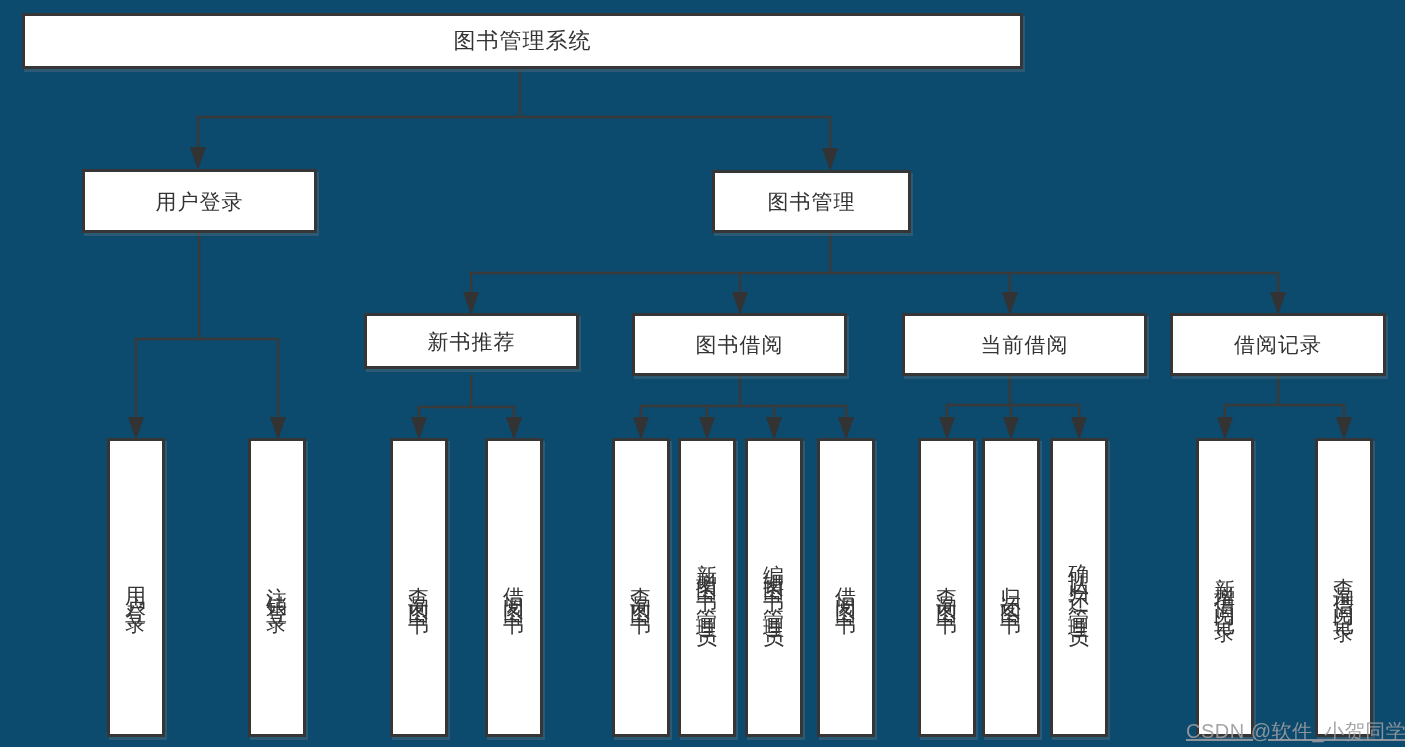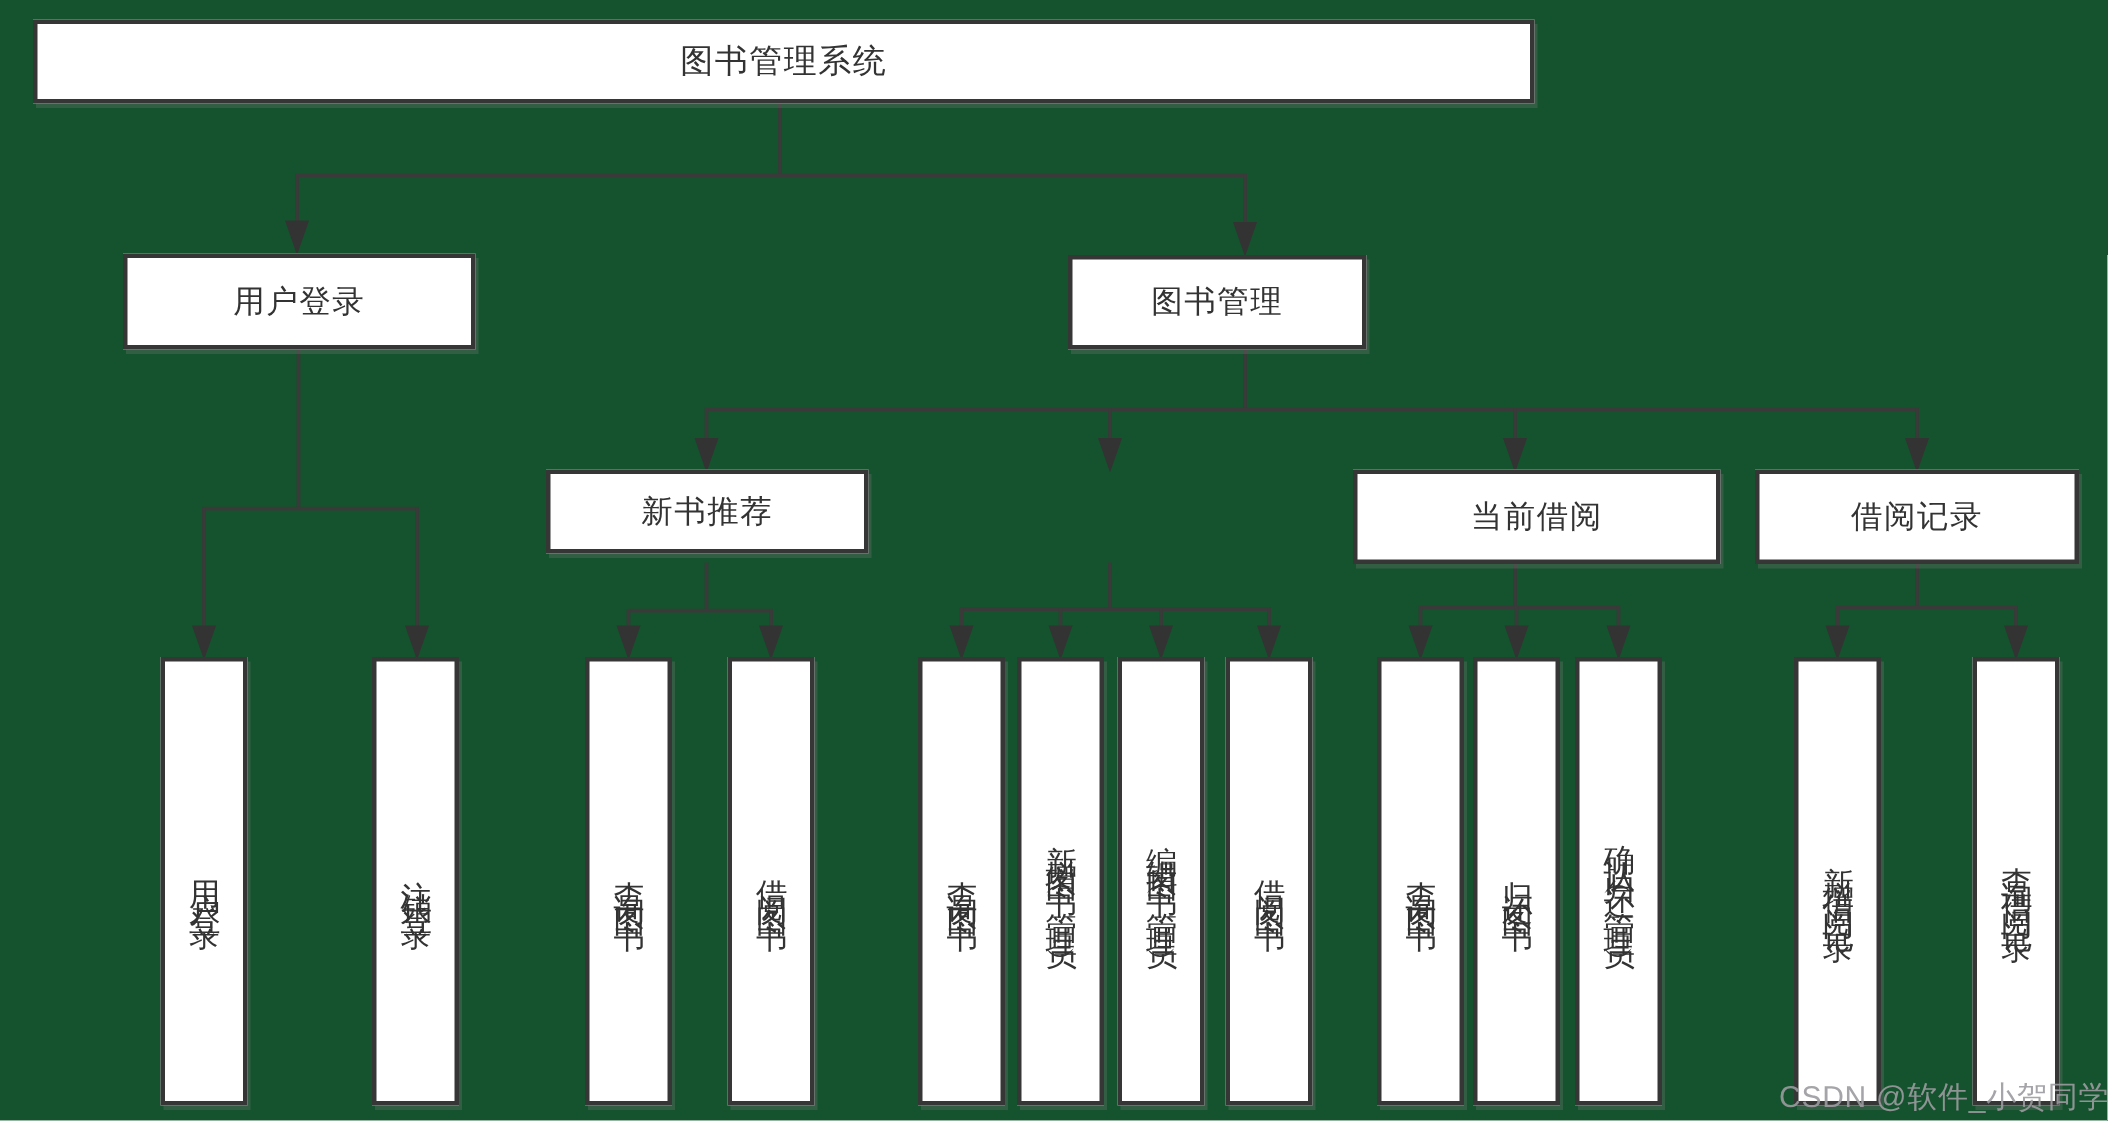--- a/index.html
+++ b/index.html
@@ -5,21 +5,21 @@
   html, body {
     margin: 0;
     padding: 0;
     background: #ffffff;
     font-family: "Liberation Sans", "DejaVu Sans", sans-serif;
   }
   #canvas {
     position: relative;
     width: 1405px;
     height: 747px;
-    background: #14532d;
+    background: #0c4a6e;
     overflow: hidden;
   }
   #connectors {
     position: absolute;
     left: 0;
     top: 0;
     width: 1405px;
     height: 747px;
     pointer-events: none;
   }
@@ -54,20 +54,21 @@
     line-height: 1;
   }
   .watermark {
     position: absolute;
     left: 1186px;
     top: 718px;
     font-size: 20px;
     color: rgba(155,155,160,0.9);
     white-space: nowrap;
     letter-spacing: 0.5px;
+    text-decoration: underline;
   }
   line { stroke: #3a3a3a; stroke-width: 2.5; }
   polygon { fill: #333333; }
 </style>
 </head>
 <body>
 
 <div id="canvas">
 
   <svg id="connectors" viewBox="0 0 1405 747" xmlns="http://www.w3.org/2000/svg">
@@ -131,20 +132,21 @@
     <line x1="1344" y1="404" x2="1344" y2="419"></line>
       <polygon points="1344,440 1336,417 1352,417"></polygon>
   </svg>
 
   <div class="node h-node root-node">图书管理系统</div>
 
   <div class="node h-node" style="left:82px; top:169px; width:235px; height:64px;">用户登录</div>
   <div class="node h-node" style="left:712px; top:170px; width:199px; height:63px;">图书管理</div>
 
   <div class="node h-node" style="left:364px; top:313px; width:215px; height:56px;">新书推荐</div>
+  <div class="node h-node" style="left:632px; top:313px; width:215px; height:63px;">图书借阅</div>
   <div class="node h-node" style="left:902px; top:313px; width:245px; height:63px;">当前借阅</div>
   <div class="node h-node" style="left:1170px; top:313px; width:216px; height:63px;">借阅记录</div>
 
   <div class="node leaf" style="left:107px;">用户登录</div>
   <div class="node leaf" style="left:248px;">注销登录</div>
 
   <div class="node leaf" style="left:390px;">查询图书</div>
   <div class="node leaf" style="left:485px;">借阅图书</div>
 
   <div class="node leaf" style="left:612px;">查询图书</div>

